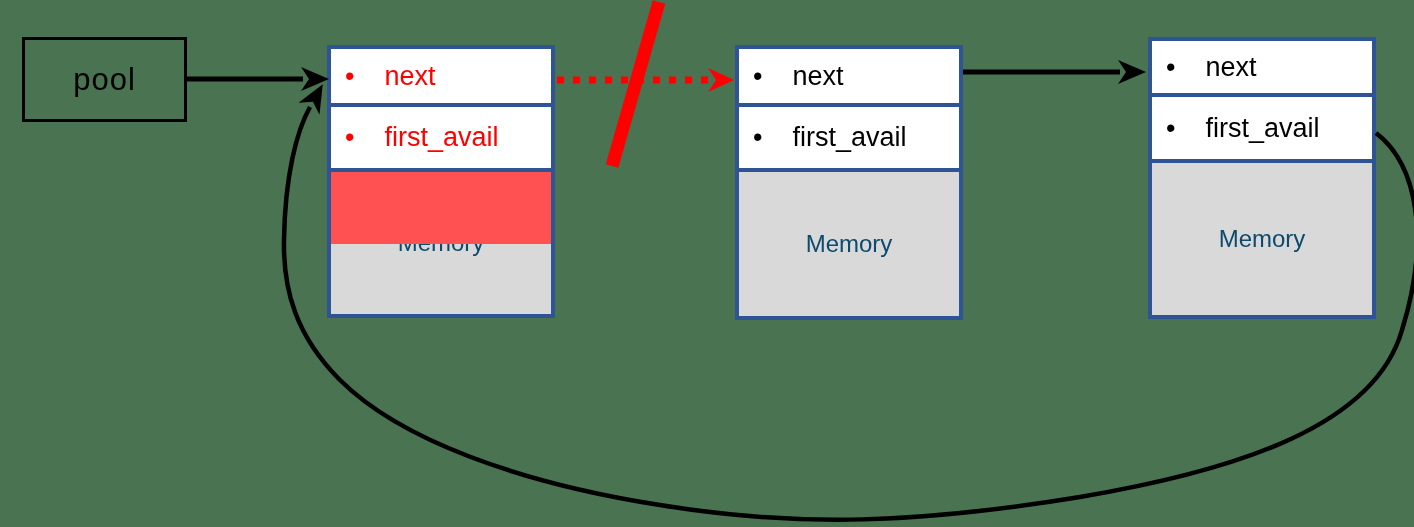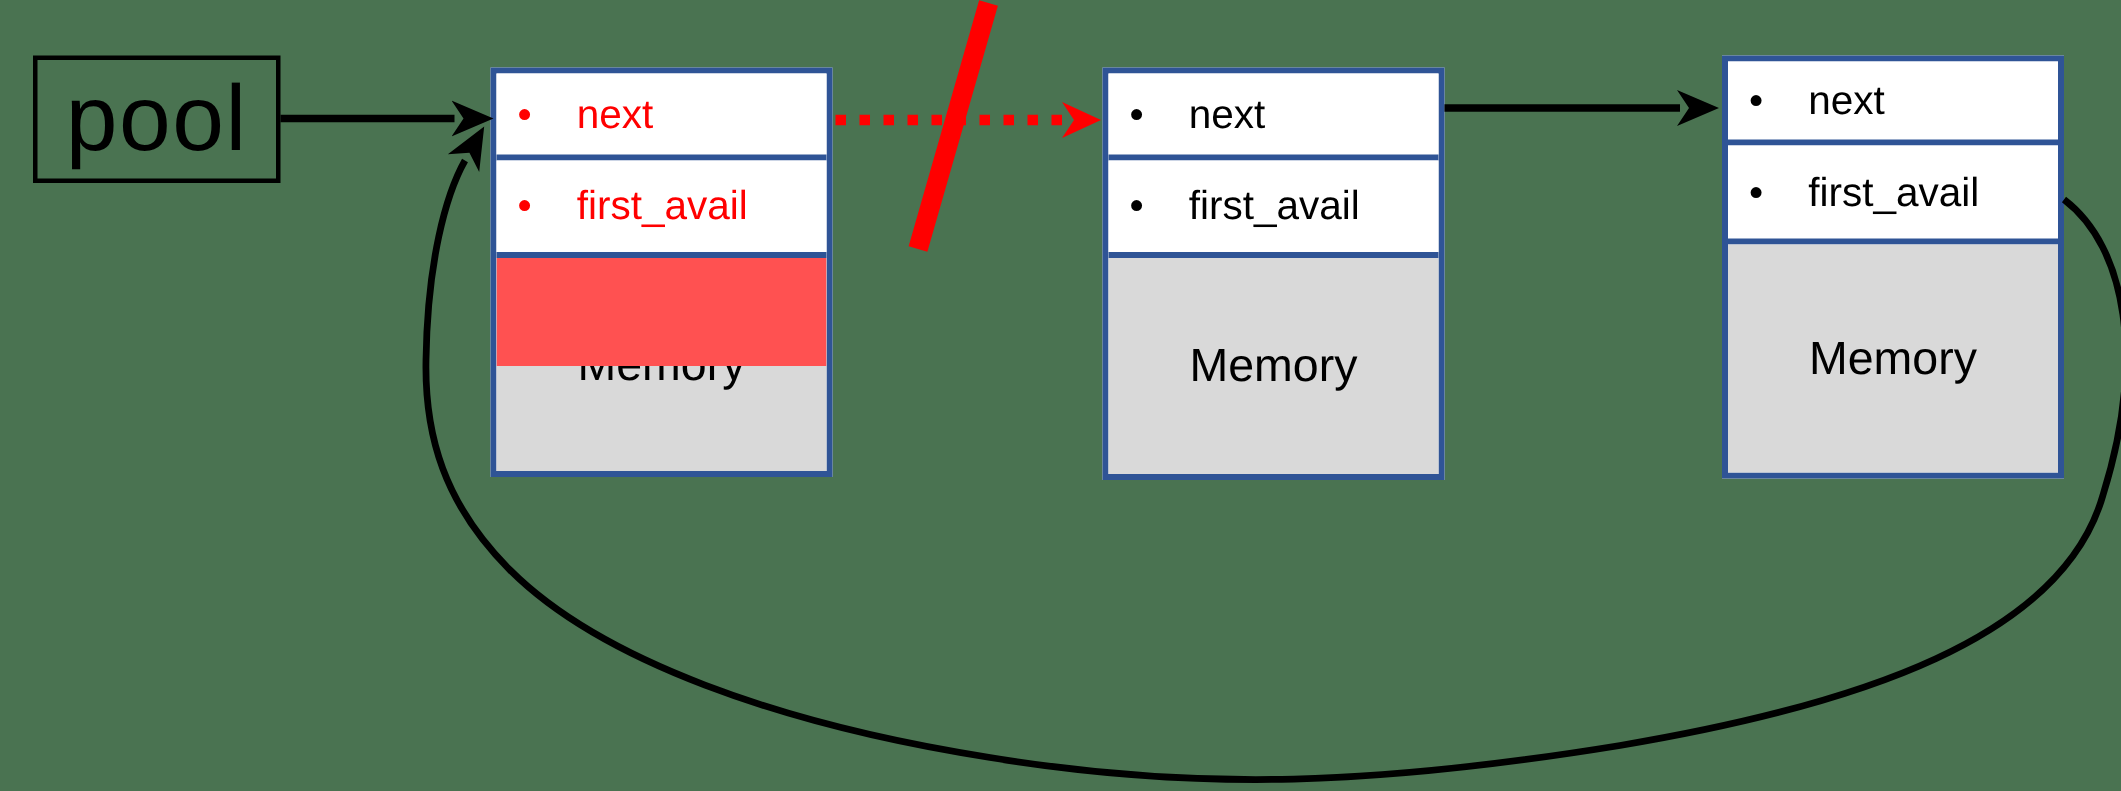--- a/index.html
+++ b/index.html
@@ -16,21 +16,21 @@
   }
 
   
   .pool-box {
     position: absolute;
     left: 22px; top: 37px;
     width: 165px; height: 85px;
     border: 3px solid #000;
     box-sizing: border-box;
     display: flex; align-items: center; justify-content: center;
-    font-size: 62px;
+    font-size: 31px;
     color: #000;
     letter-spacing: 1px;
   }
 
   
   .node {
     position: absolute;
     width: 228px;
     border: 4px solid #2F5496;
     box-sizing: border-box;
@@ -66,22 +66,22 @@
     flex: 1 1 auto;
     background: #D9D9D9;
     display: flex;
     align-items: center;
     justify-content: center;
     overflow: hidden;
   }
   .memory .mem-label {
     position: relative;
     z-index: 1;
-    font-size: 31px;
-    color: #000000;
+    font-size: 24px;
+    color: #0c4a6e;
   }
   .red-overlay {
     position: absolute;
     left: 0; top: 0; right: 0;
     height: 72px;
     background: #FF5151;
     z-index: 2;
   }
 
   

